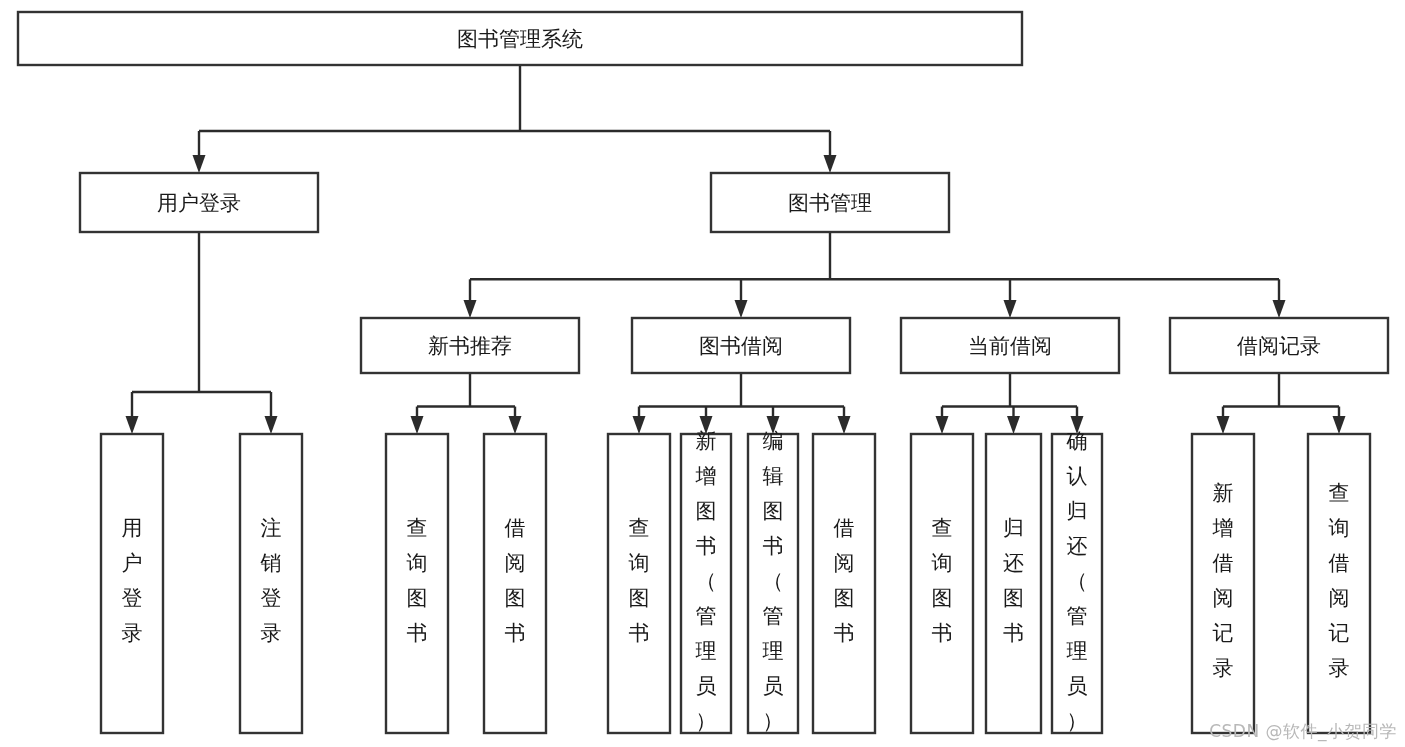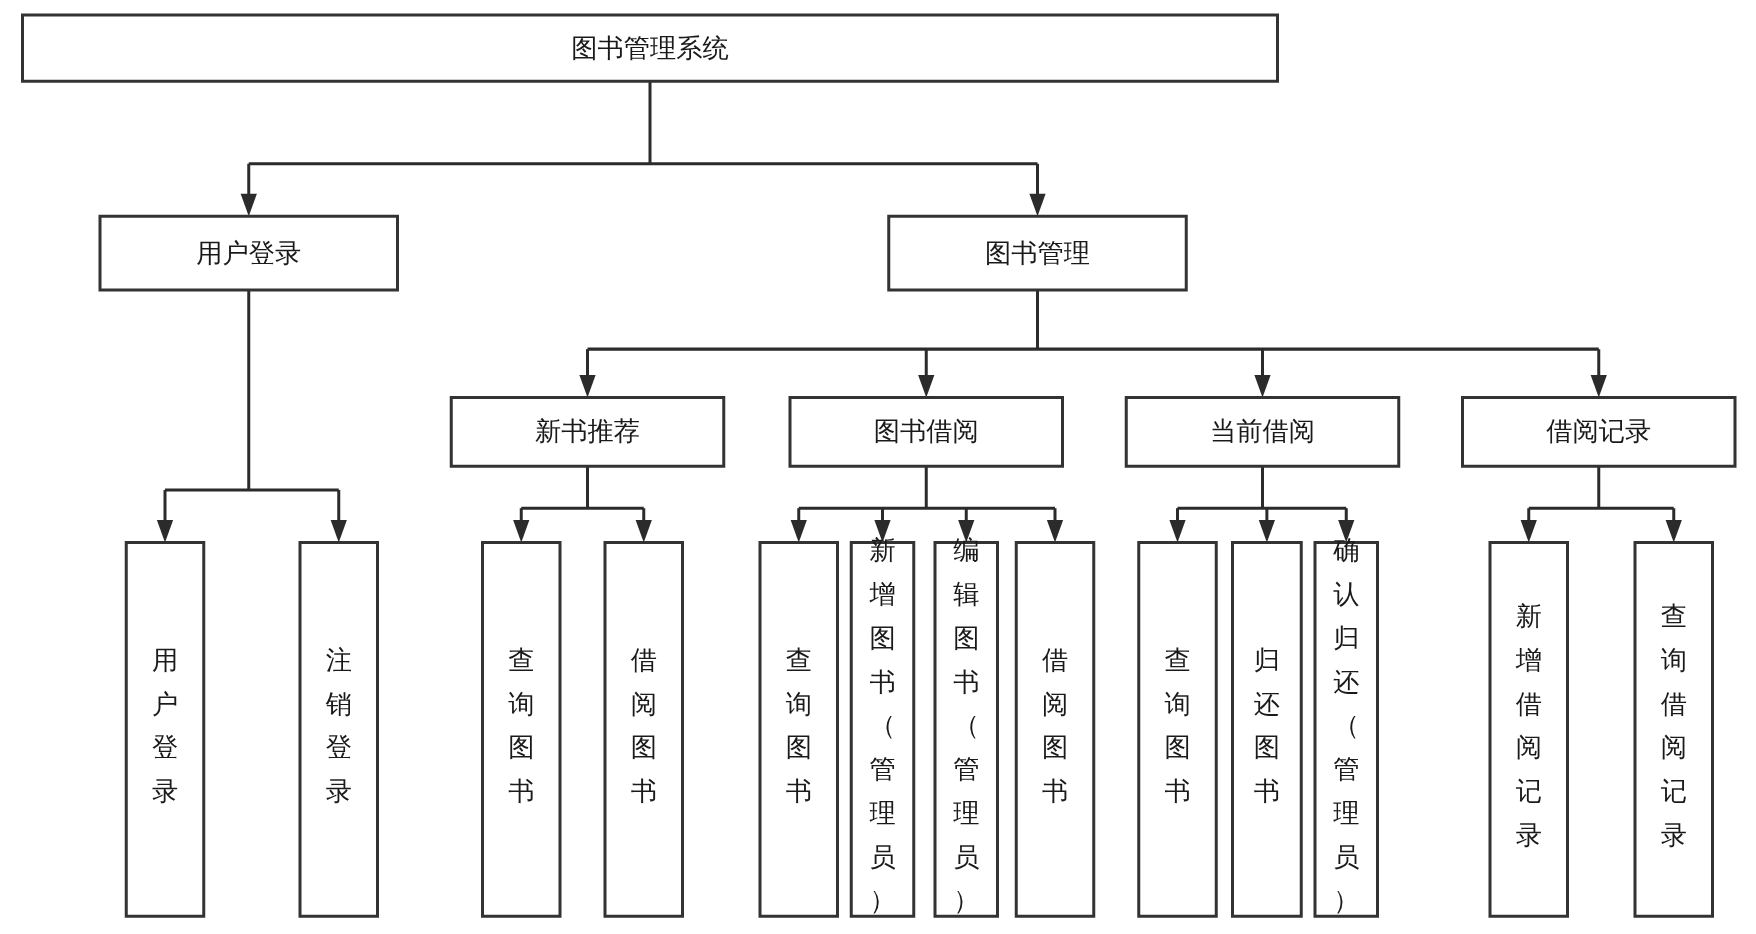--- a/index.html
+++ b/index.html
@@ -202,13 +202,14 @@
         <g>
           <rect x="1192" y="434" width="62" height="299" class="node-box"></rect>
           <text x="1223" y="500" class="node-label-vertical"><tspan x="1223" dy="0">新</tspan><tspan x="1223" dy="35">增</tspan><tspan x="1223" dy="35">借</tspan><tspan x="1223" dy="35">阅</tspan><tspan x="1223" dy="35">记</tspan><tspan x="1223" dy="35">录</tspan></text>
         </g>
         <g>
           <rect x="1308" y="434" width="62" height="299" class="node-box"></rect>
           <text x="1339" y="500" class="node-label-vertical"><tspan x="1339" dy="0">查</tspan><tspan x="1339" dy="35">询</tspan><tspan x="1339" dy="35">借</tspan><tspan x="1339" dy="35">阅</tspan><tspan x="1339" dy="35">记</tspan><tspan x="1339" dy="35">录</tspan></text>
         </g>
       </g>
   </svg>
+  <div class="watermark-text">CSDN @软件_小贺同学</div>
 </div>
 
 </body></html>

